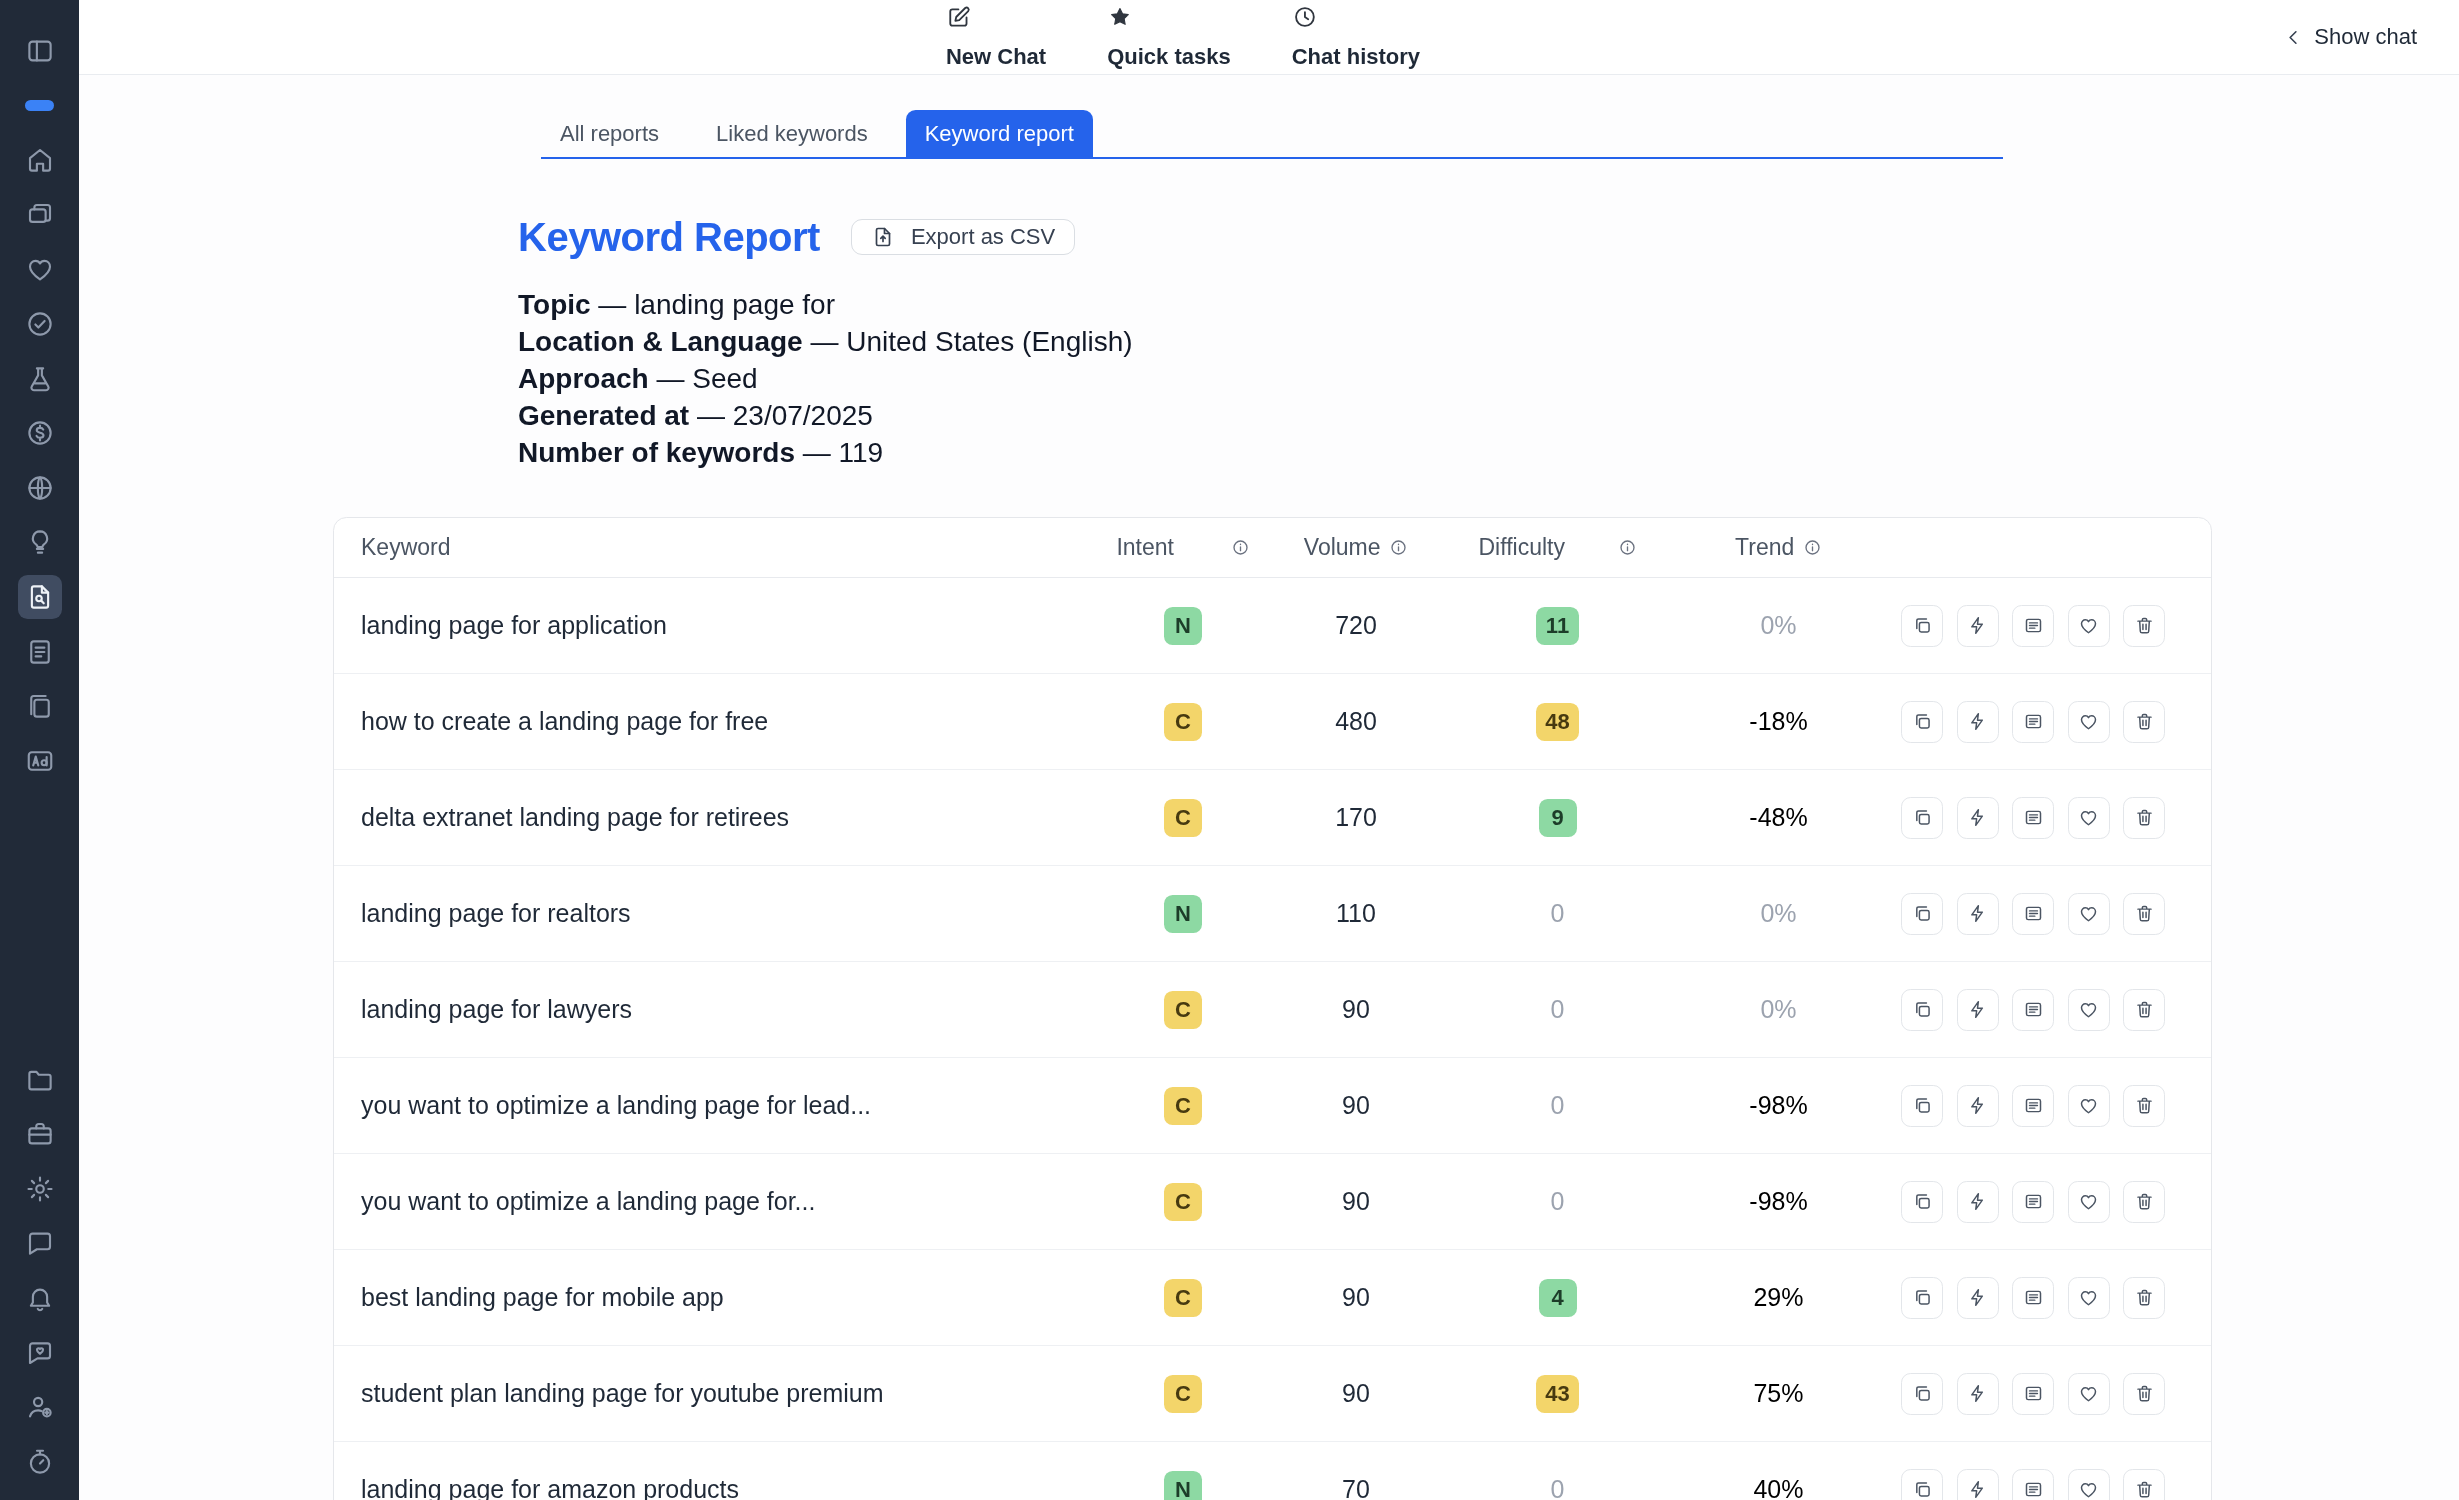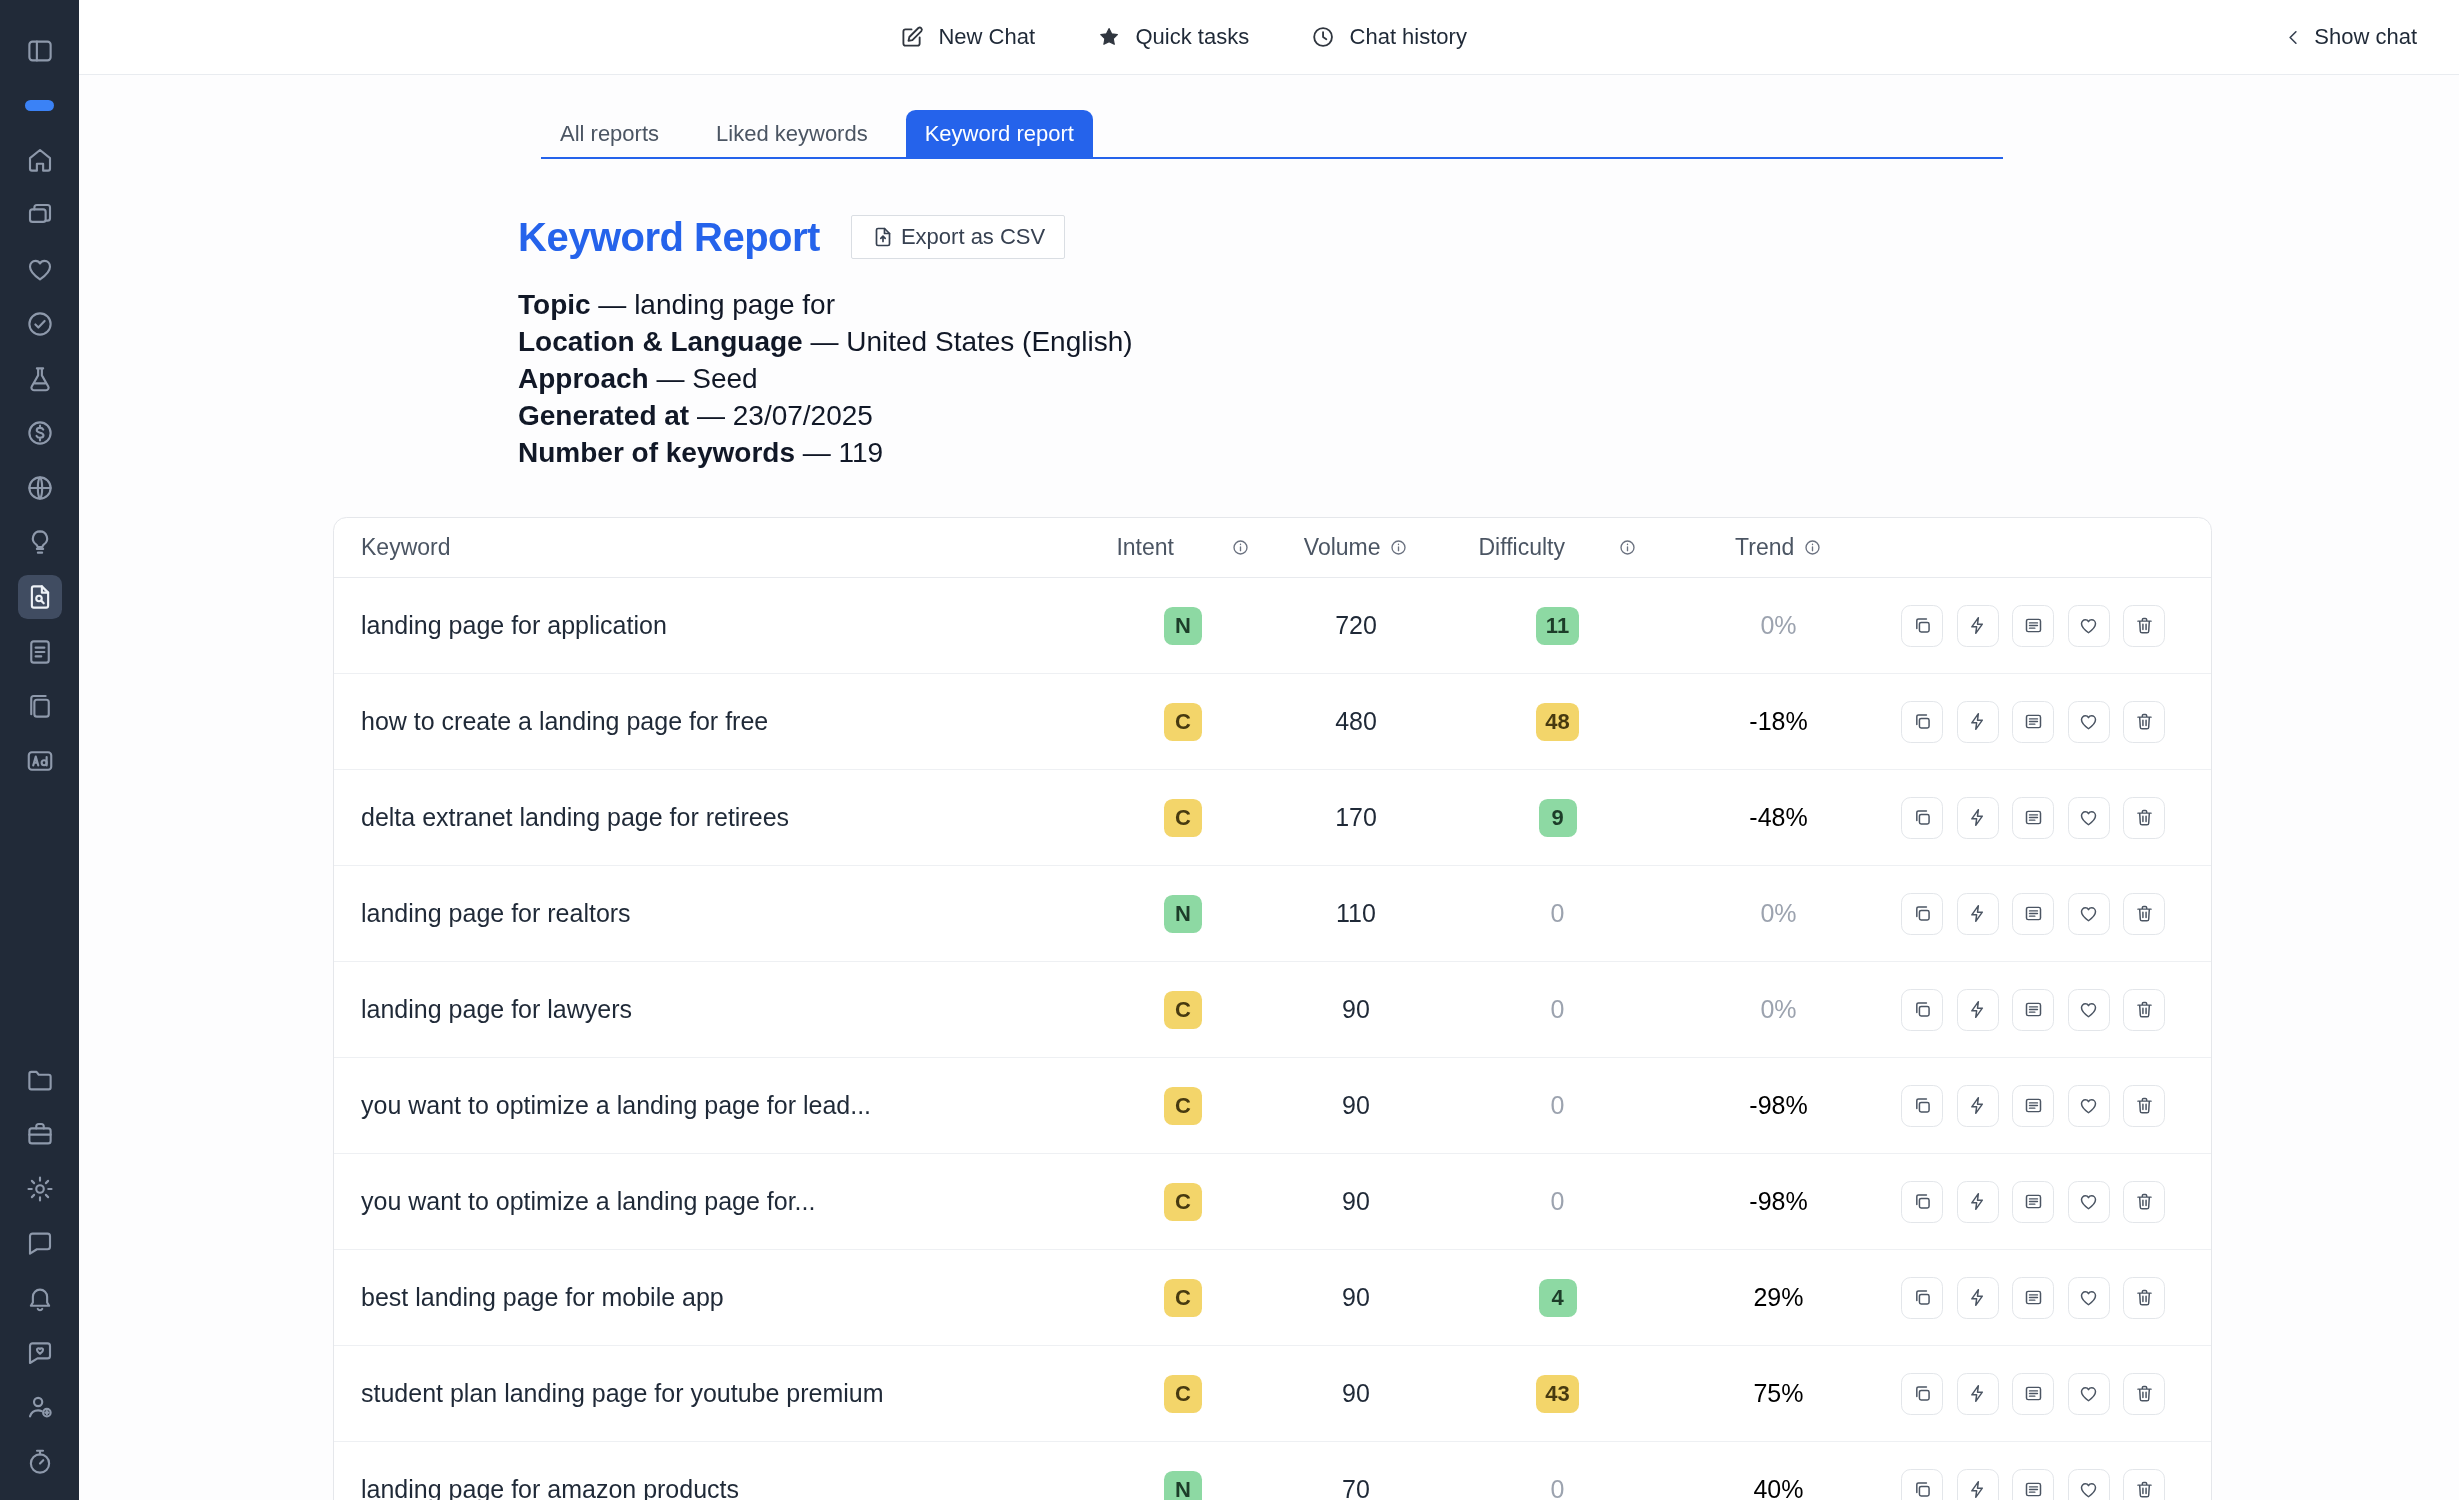--- a/index.html
+++ b/index.html
@@ -37,21 +37,21 @@
 
   .topbar {
     height: 75px; flex-shrink: 0; background: #ffffff;
     border-bottom: 1px solid #e9ecf0;
     position: relative; display: flex; align-items: center;
   }
   .tb-center {
     position: absolute; left: 50%; transform: translateX(calc(-50% - 86px));
     display: flex; align-items: center; gap: 61px;
   }
-  .tb-item { display: flex; align-items: center; gap: 13.4px; font-size: 22px; font-weight: 400; color: #1f2937; cursor: pointer; }
+  .tb-item { display: flex; gap: 13.4px; font-size: 22px; font-weight: 700; color: #1f2937; cursor: pointer; flex-direction: column; }
   .tb-item .ic { width: 26px; height: 26px; color: #30363f; }
   .show-chat { position: absolute; right: 42px; display: flex; align-items: center; gap: 9.6px; font-size: 22px; font-weight: 500; color: #1f2937; cursor: pointer; }
   .show-chat .ic { width: 23px; height: 23px; color: #374151; }
 
   .content { flex: 1; overflow: hidden; }
 
   
   .tabs {
     margin: 35px 0 0 462px; width: 1462px;
     display: flex; align-items: flex-end; gap: 19px;
@@ -61,22 +61,22 @@
     height: 47px; padding: 0 19px; display: flex; align-items: center;
     font-size: 22px; color: #4b5563; cursor: pointer;
     border-radius: 9.6px 9.6px 0 0; white-space: nowrap;
   }
   .tab.active { background: #2563eb; color: #ffffff; font-weight: 500; }
 
   
   .report-head { margin: 54px 0 0 439px; display: flex; align-items: center; gap: 31px; }
   .report-title { font-size: 40px; line-height: 48px; font-weight: 700; color: #2563eb; letter-spacing: -0.5px; }
   .export-btn {
-    display: flex; align-items: center; gap: 6px; height: 44px; padding: 0 19px;
-    background: #ffffff; border: 1.9px solid #dadee3; border-radius: 2px;
+    display: flex; align-items: center; gap: 16px; height: 36px; padding: 0 19px;
+    background: #ffffff; border: 1.9px solid #dadee3; border-radius: 11px;
     font-family: inherit; font-size: 22px; font-weight: 500; color: #374151; cursor: pointer;
   }
   .export-btn .ic { width: 24px; height: 24px; }
 
   .meta { margin: 25px 0 0 439px; font-size: 28px; color: #111827; }
   .meta-line { line-height: 37px; }
   .meta-line b { font-weight: 700; }
 
   
   .table-card {

